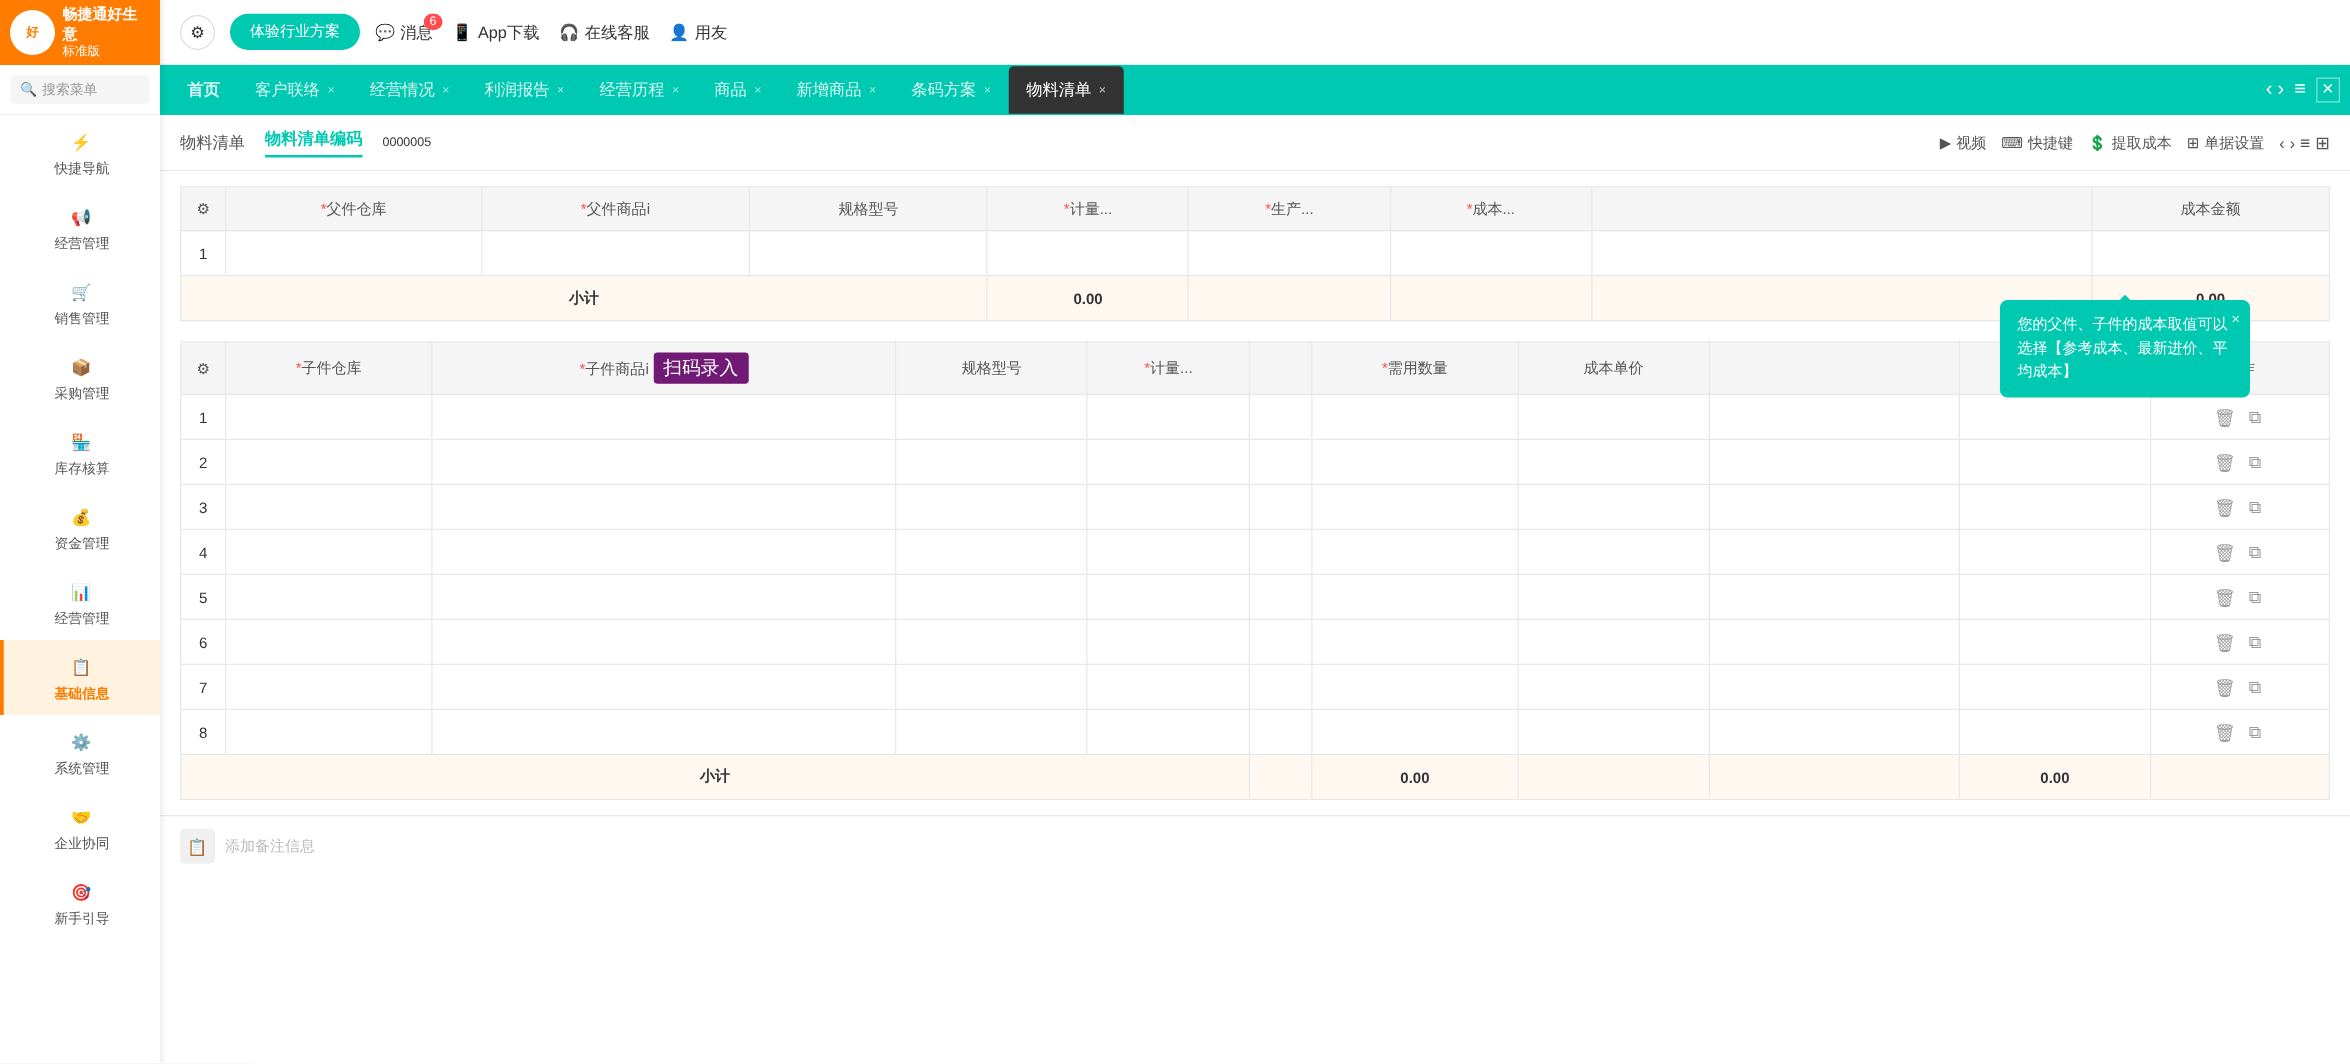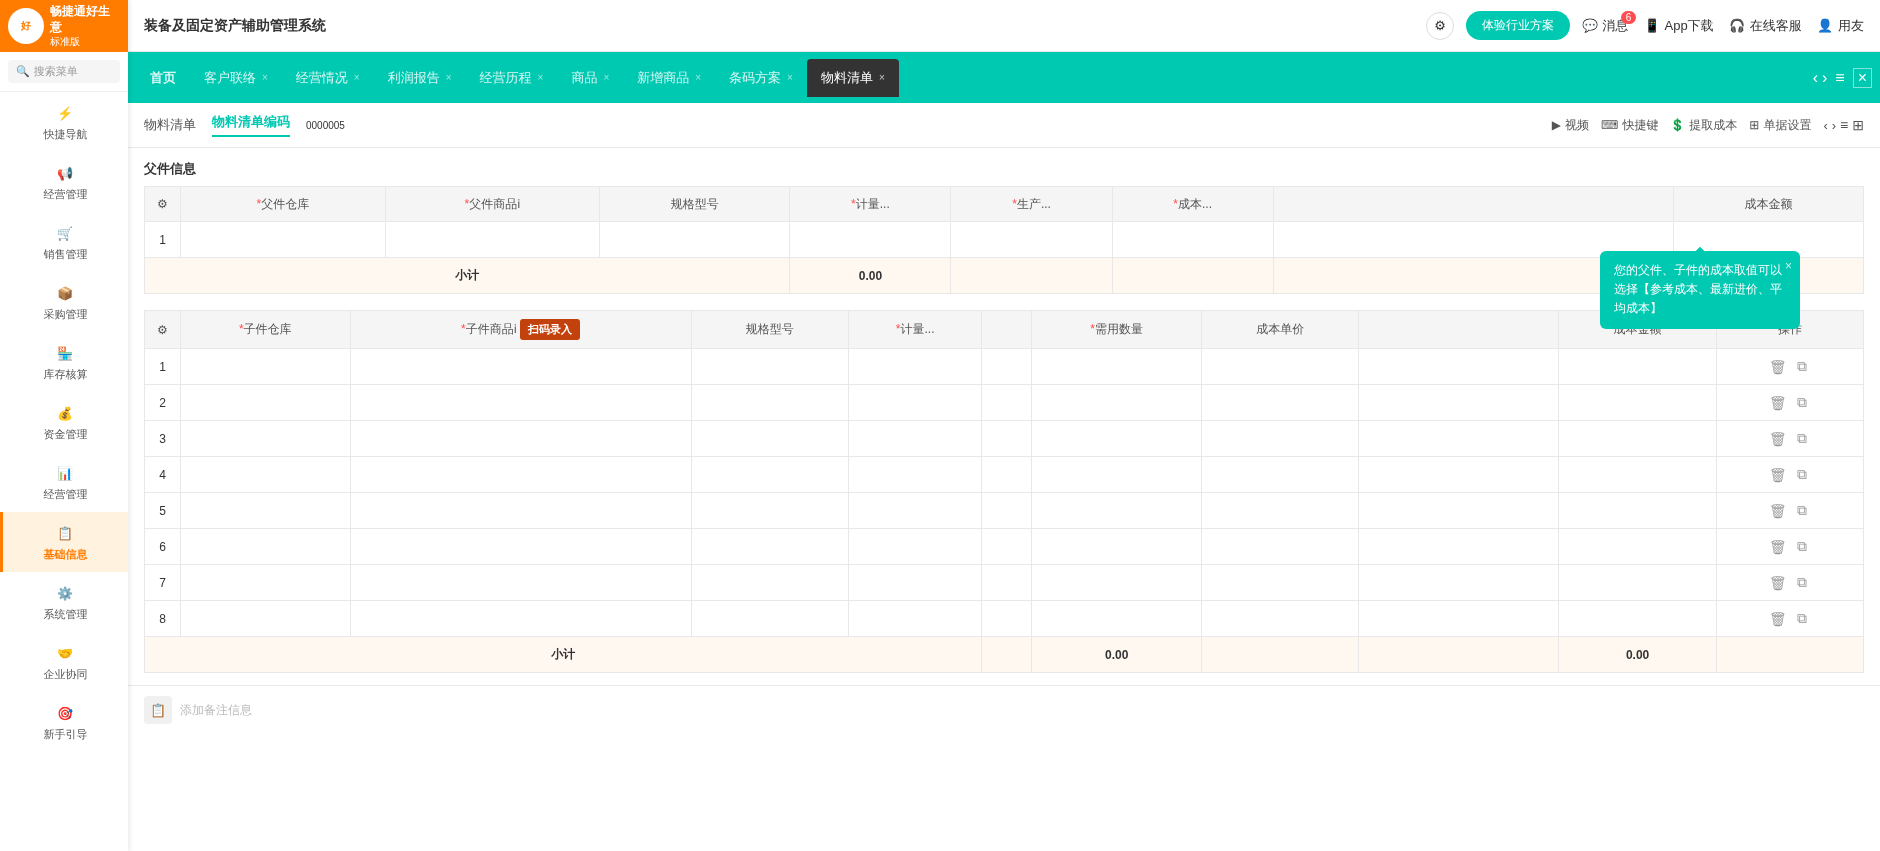--- a/index.html
+++ b/index.html
@@ -28,21 +28,21 @@
     
     .top-header { background: #fff; height: 52px; display: flex; align-items: center; padding: 0 16px; border-bottom: 1px solid #e8e8e8; gap: 12px; }
     .system-title { font-size: 14px; color: #333; font-weight: bold; flex: 1; }
     .header-actions { display: flex; align-items: center; gap: 16px; }
     .trial-btn { background: #00c9b1; color: #fff; border: none; border-radius: 16px; padding: 6px 16px; font-size: 12px; cursor: pointer; }
     .header-icon-item { display: flex; align-items: center; gap: 4px; cursor: pointer; position: relative; }
     .badge { background: #ff4d4f; color: #fff; border-radius: 8px; font-size: 10px; padding: 1px 5px; position: absolute; top: -6px; right: -8px; }
     .settings-icon { width: 28px; height: 28px; border-radius: 50%; border: 1px solid #ddd; display: flex; align-items: center; justify-content: center; cursor: pointer; }
 
     
-    .tabs-bar { background: #00c9b1; display: flex; align-items: center; padding: 0 8px; height: 51px; overflow: hidden; }
+    .tabs-bar { background: #00c9b1; display: flex; align-items: center; padding: 0 8px; height: 40px; overflow: hidden; }
     .tab-item { padding: 10px 14px; color: #fff; font-size: 13px; cursor: pointer; display: flex; align-items: center; gap: 6px; white-space: nowrap; opacity: 0.85; }
     .tab-item.active { background: #333; border-radius: 4px 4px 0 0; opacity: 1; }
     .tab-item.home { font-weight: bold; }
     .tab-close { font-size: 10px; opacity: 0.7; }
 
     
     .content { flex: 1; overflow: auto; background: #f5f5f5; }
     .page-content { background: #fff; margin: 0; padding: 0; min-height: 100%; }
 
     
@@ -59,21 +59,21 @@
     .section { padding: 12px 16px; background: #fff; }
     .section-title { font-size: 13px; font-weight: bold; color: #333; margin-bottom: 8px; }
 
     
     .data-table { width: 100%; border-collapse: collapse; font-size: 12px; }
     .data-table th { background: #f5f5f5; border: 1px solid #e8e8e8; padding: 8px 6px; text-align: center; color: #555; font-weight: normal; white-space: nowrap; }
     .data-table td { border: 1px solid #e8e8e8; padding: 6px; text-align: center; color: #333; height: 36px; }
     .subtotal-row td { background: #fff8f0; font-weight: bold; color: #333; }
     .row-num { color: #999; }
 
-    .scan-btn { background: #c2410c; color: #fff; border: none; border-radius: 3px; padding: 3px 8px; font-size: 11px; cursor: pointer; font-weight: bold; }
+    .scan-btn { background: #701a75; color: #fff; border: none; border-radius: 3px; padding: 3px 8px; font-size: 15px; cursor: pointer; }
 
     
     .action-icons { display: flex; gap: 4px; justify-content: center; }
     .action-icon { width: 20px; height: 20px; display: flex; align-items: center; justify-content: center; cursor: pointer; color: #999; font-size: 14px; }
 
     
     .tooltip-box { position: absolute; top: 130px; right: 220px; background: #00c9b1; color: #fff; border-radius: 6px; padding: 10px 14px; font-size: 12px; line-height: 1.6; max-width: 200px; z-index: 100; }
     .tooltip-box::before { content: ''; position: absolute; top: -8px; left: 50%; transform: translateX(-50%); border: 4px solid transparent; border-bottom-color: #00c9b1; }
     .tooltip-close { position: absolute; top: 6px; right: 8px; cursor: pointer; font-size: 12px; opacity: 0.8; }
 
@@ -154,21 +154,20 @@
     <div class="nav-item">
       <div class="nav-icon">🎯</div>
       <span class="nav-label">新手引导</span>
     </div>
   </div>
 </div>
 
 <div class="main">
 
   <div class="top-header">
-    <div class="system-title">装备及固定资产辅助管理系统</div>
     <div class="settings-icon">⚙</div>
     <button class="trial-btn">体验行业方案</button>
     <div class="header-actions">
       <div class="header-icon-item">
         <span>💬</span>
         <span>消息</span>
         <span class="badge">6</span>
       </div>
       <div class="header-icon-item">
         <span>📱</span>
@@ -267,21 +266,20 @@
         </div>
       </div>
 
       <div class="tooltip-box" style="position:absolute; top:148px; right:80px; z-index:200;">
         <span class="tooltip-close">×</span>
         <span>您的父件、子件的成本取值可以选择【参考成本、最新进价、平均成本】</span>
         <div style="position:absolute; top:-8px; left:50%; transform:translateX(-50%); width:0; height:0; border:4px solid transparent; border-bottom-color:#00c9b1;"></div>
       </div>
 
       <div class="section">
-        <div class="section-title">父件信息</div>
         <table class="data-table">
           <thead>
             <tr>
               <th class="col-settings">⚙</th>
               <th><span style="color:#ff4d4f">*</span>父件仓库</th>
               <th><span style="color:#ff4d4f">*</span>父件商品ℹ</th>
               <th>规格型号</th>
               <th><span style="color:#ff4d4f">*</span>计量...</th>
               <th><span style="color:#ff4d4f">*</span>生产...</th>
               <th><span style="color:#ff4d4f">*</span>成本...</th>

